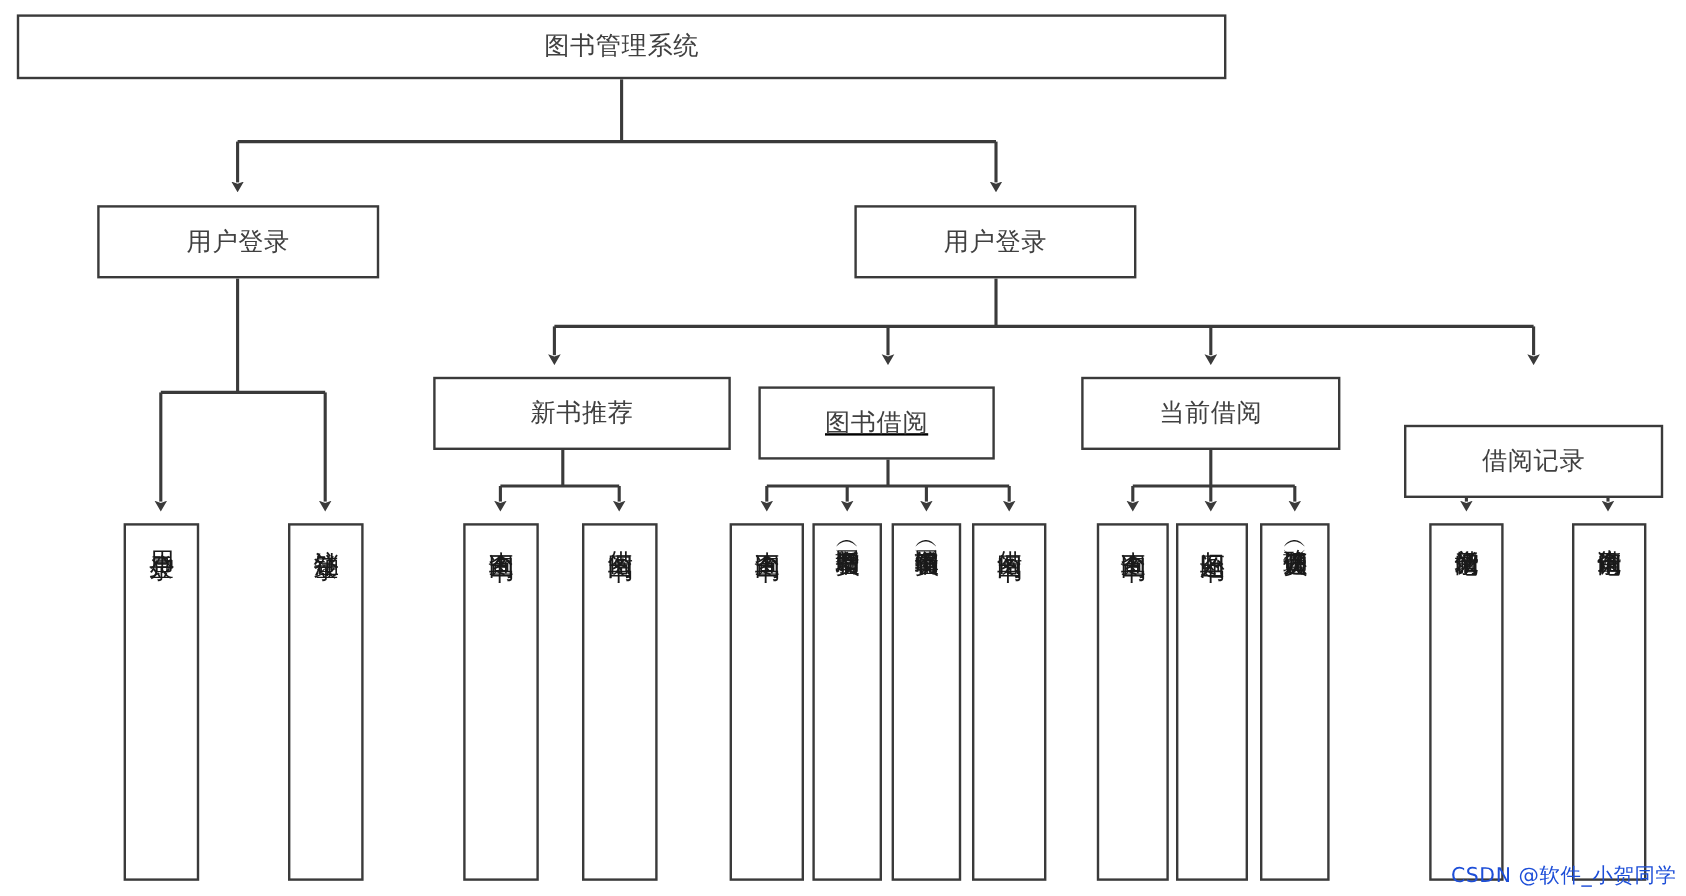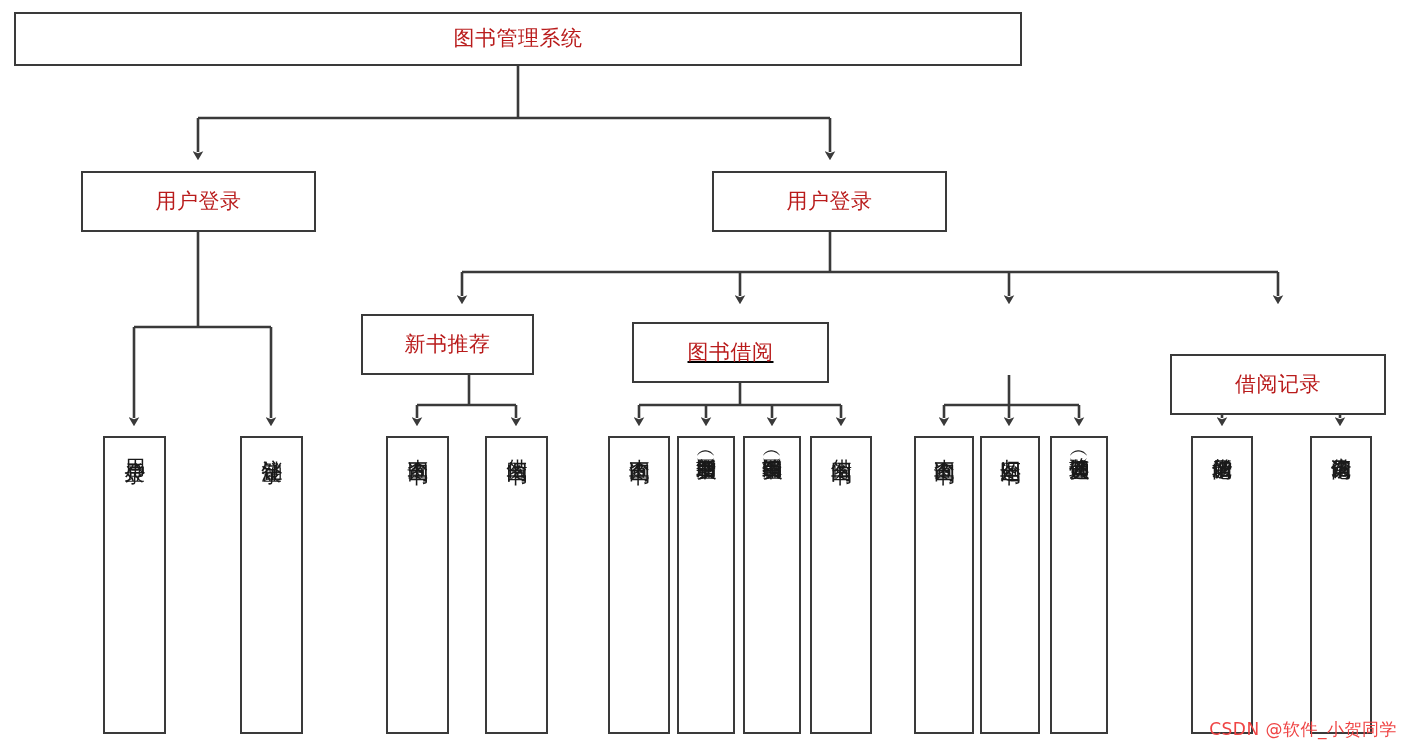--- a/index.html
+++ b/index.html
@@ -30,21 +30,21 @@
     background: #ffffff;
     border: 2px solid #3a3a3a;
     display: flex;
     align-items: center;
     justify-content: center;
     overflow: hidden;
   }
   .node-label-h {
     font-size: 21px;
     line-height: 1.2;
-    color: #b91c1c;
+    color: #404040;
     white-space: nowrap;
     letter-spacing: 0.5px;
   }
   .node-box.leaf {
     align-items: flex-start;
     justify-content: center;
     padding-top: 4px;
   }
   .node-label-v {
     writing-mode: vertical-rl;
@@ -58,21 +58,21 @@
   }
   .node-label-v.fit {
     letter-spacing: 0.5px;
     font-size: 20px;
   }
   .watermark {
     position: absolute;
     right: 8px;
     bottom: 6px;
     font-size: 17px;
-    color: #ef4444;
+    color: #1d4ed8;
     white-space: nowrap;
     letter-spacing: 0.5px;
   }
 </style>
 </head>
 <body>
 
 <div id="canvas">
 
   <svg id="diagram-svg" viewBox="0 0 1405 747" xmlns="http://www.w3.org/2000/svg">
@@ -129,26 +129,29 @@
     <span class="node-label-h">图书管理系统</span>
   </div>
 
   <div class="node-box" style="left:81px; top:171px; width:235px; height:61px;">
     <span class="node-label-h">用户登录</span>
   </div>
   <div class="node-box" style="left:712px; top:171px; width:235px; height:61px;">
     <span class="node-label-h">用户登录</span>
   </div>
 
-  <div class="node-box" style="left:361px; top:314px; width:173px; height:61px;">
+  <div class="node-box" style="left:361px; top:314px; width:248px; height:61px;">
     <span class="node-label-h">新书推荐</span>
   </div>
   <div class="node-box" style="left:632px; top:322px; width:197px; height:61px;text-decoration:underline;">
     <span class="node-label-h">图书借阅</span>
   </div>
+  <div class="node-box" style="left:901px; top:314px; width:216px; height:61px;">
+    <span class="node-label-h">当前借阅</span>
+  </div>
   <div class="node-box" style="left:1170px; top:314px; width:216px; height:61px;margin-top:40px;">
     <span class="node-label-h">借阅记录</span>
   </div>
 
   <div class="node-box leaf" style="left:103px; top:436px; width:63px; height:298px;">
     <span class="node-label-v">用户登录</span>
   </div>
   <div class="node-box leaf" style="left:240px; top:436px; width:63px; height:298px;">
     <span class="node-label-v">注销登录</span>
   </div>

